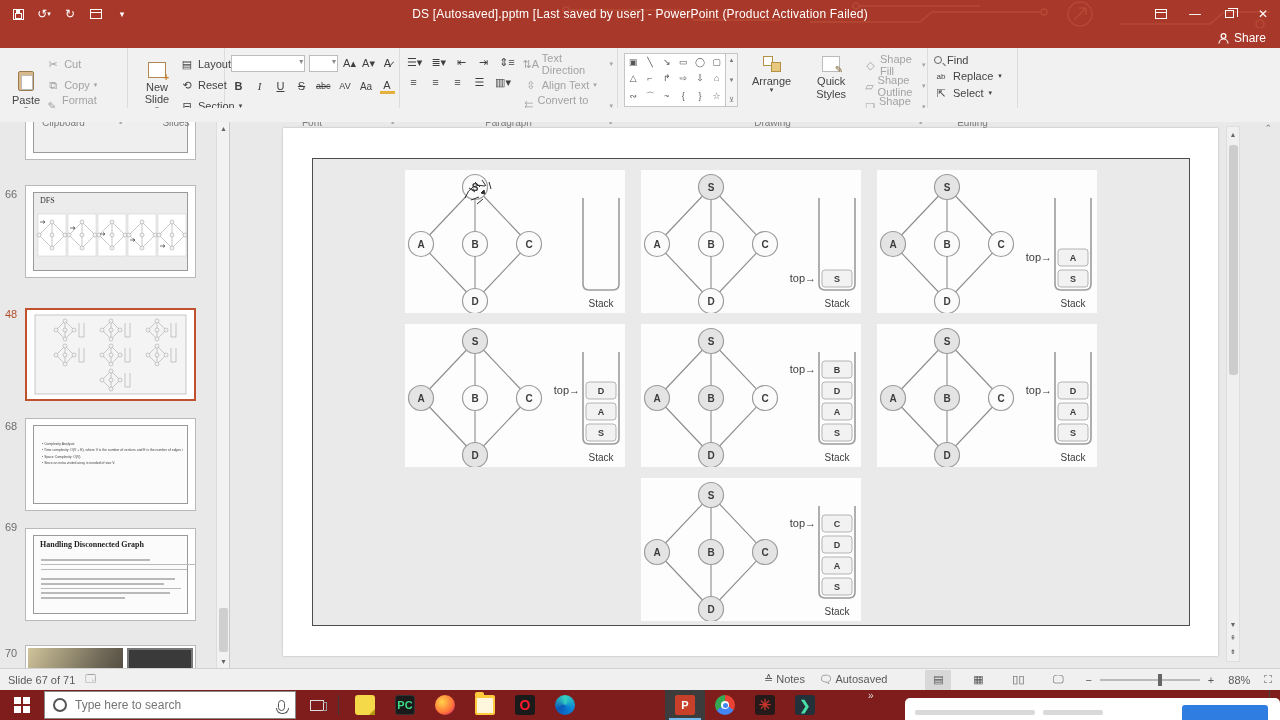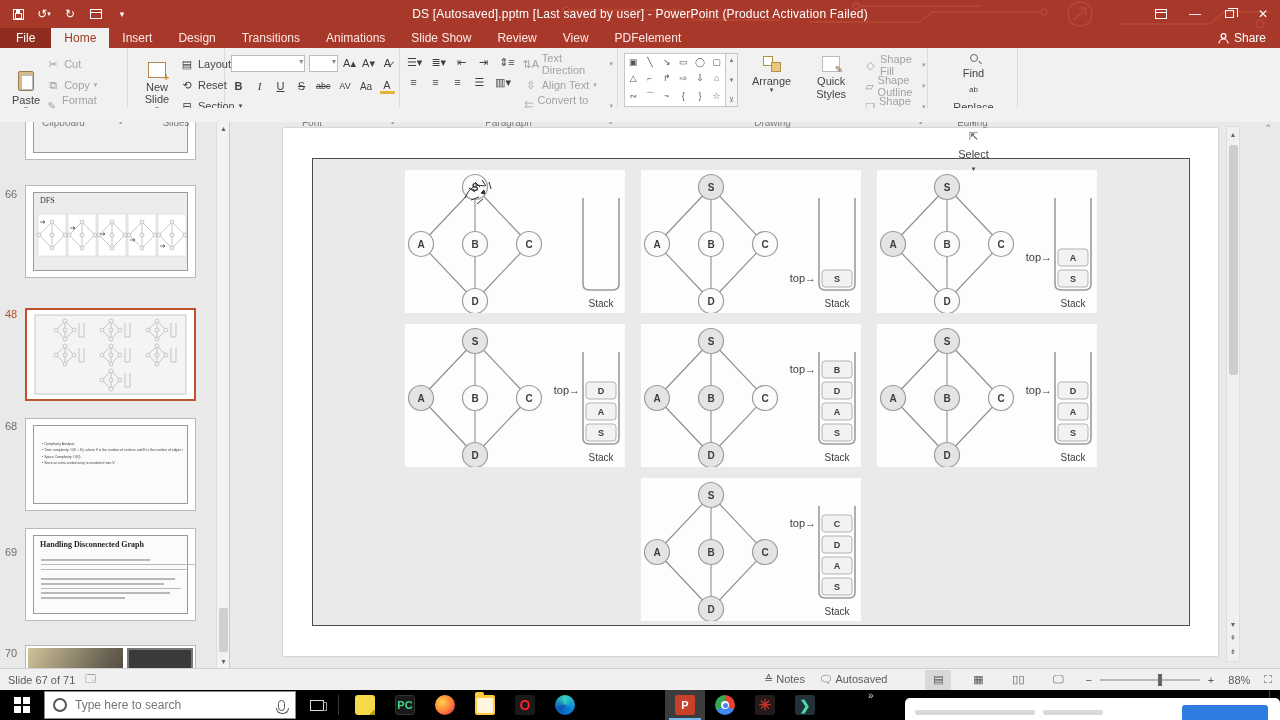--- a/index.html
+++ b/index.html
@@ -54,21 +54,21 @@
   .fbtn { min-width:15px; height:16px; display:inline-flex; align-items:center; justify-content:center; font-size:11px; color:#3f3f3f; padding:0 1px;}
   .shapebox { width:102px; height:54px; background:#fff; border:1px solid #c6c6c6; display:grid; grid-template-columns:repeat(6,1fr); font-size:9px; color:#555; align-items:center; justify-items:center; }
   .shapescroll { width:12px; height:54px; border:1px solid #c6c6c6; border-left:none; background:#f5f5f5; display:flex; flex-direction:column; align-items:center; justify-content:space-between; font-size:7px; color:#777; padding:2px 0;}
   .arrange-ic { position:relative; width:18px; height:16px; }
   .arrange-ic i { position:absolute; width:10px; height:10px; background:#e8c87e; border:1px solid #b49045; }
   .arrange-ic i:nth-child(1){ left:0; top:0; background:#fff; }
   .arrange-ic i:nth-child(2){ right:0; bottom:0; }
   .qs-ic { width:18px; height:16px; background:#fff; border:1px solid #bbb; position:relative; }
   .qs-ic:after { content:"✎"; position:absolute; right:-4px; bottom:-4px; font-size:10px; color:#8a6d3b; }
   .editing-col { display:flex; flex-direction:column; gap:3px; font-size:11px; }
-  .editing-col > div { display:flex; align-items:center; gap:5px;flex-direction:column; }
+  .editing-col > div { display:flex; align-items:center; gap:5px; }
   .mag { width:8px; height:8px; border:1.4px solid #666; border-radius:50%; position:relative; }
   .mag:after { content:""; position:absolute; left:7px; top:7px; width:4px; height:1.4px; background:#666; transform:rotate(45deg); }
   .collapse-chevron { position:absolute; right:8px; bottom:-12px; color:#777; font-size:9px; }
 
   
   .main { position:absolute; left:0; top:122px; width:1280px; height:546px; display:flex; }
   .sidebar { position:relative; width:230px; height:546px; background:#e9e9e9; border-right:1px solid #c9c9c9; overflow:hidden; }
   .thumb { position:absolute; left:25px; width:171px; background:#fff; border:1px solid #b9b9b9; }
   .thumb.selected { border:2px solid #c0512e; }
   .thumb-num { position:absolute; left:5px; width:18px; text-align:left; font-size:11px; color:#6e6e6e; }
@@ -93,21 +93,21 @@
     display:flex; align-items:center; font-size:11px; color:#5a5a5a; z-index:25; }
   .statusbar .left { display:flex; align-items:center; gap:10px; padding-left:8px; }
   .statusbar .right { margin-left:auto; display:flex; align-items:center; gap:14px; padding-right:8px; }
   .viewbtn { width:26px; height:20px; display:flex; align-items:center; justify-content:center; font-size:11px; color:#555; }
   .viewbtn.active { background:#d8d8d8; }
   .zoomslider { display:flex; align-items:center; gap:8px; }
   .ztrack { position:relative; width:100px; height:2px; background:#b9b9b9; }
   .zknob { position:absolute; left:58px; top:-5px; width:4px; height:12px; background:#666; }
 
   
-  .taskbar { position:absolute; left:0; top:690px; width:1280px; height:30px; background:#000000; display:flex; align-items:center; z-index:40; }
+  .taskbar { position:absolute; left:0; top:690px; width:1280px; height:30px; background:#7f1d1d; display:flex; align-items:center; z-index:40; }
   .startbtn { width:44px; height:30px; display:flex; align-items:center; justify-content:center; }
   .winlogo { display:grid; grid-template-columns:7px 7px; grid-template-rows:7px 7px; gap:1.4px; }
   .winlogo i { background:#fff; }
   .searchbox { width:252px; height:28px; background:#fff; border:1px solid #8a8a8a; display:flex; align-items:center; gap:8px; padding:0 8px; }
   .searchbox input { border:none; outline:none; flex:1; font-size:12px; color:#444; font-family:"Liberation Sans",sans-serif; background:transparent;}
   .cortana-ring { width:14px; height:14px; border:2px solid #555; border-radius:50%; }
   .mic { width:7px; height:11px; border:1.4px solid #555; border-radius:4px; position:relative; margin-right:2px;}
   .mic:after { content:""; position:absolute; left:-3px; bottom:-4px; width:11px; height:5px; border:1.4px solid #555; border-top:none; border-radius:0 0 6px 6px; }
   .taskview { width:30px; height:30px; display:flex; align-items:center; justify-content:center; margin-left:6px;}
   .tv-ic { width:14px; height:11px; border:1.4px solid #ddd; position:relative;}
@@ -167,32 +167,20 @@
         </div>
       <div class="wbtn">—</div>
       <div class="wbtn">
           <span class="restore-glyph"></span>
         </div>
       <div class="wbtn">✕</div>
     </div>
   </div>
 
   <div class="tabrow">
-    <div id="tabs-container" style="display:flex;">
-        <div class="tab file">File</div>
-        <div class="tab active">Home</div>
-        <div class="tab">Insert</div>
-        <div class="tab">Design</div>
-        <div class="tab">Transitions</div>
-        <div class="tab">Animations</div>
-        <div class="tab">Slide Show</div>
-        <div class="tab">Review</div>
-        <div class="tab">View</div>
-        <div class="tab">PDFelement</div>
-      </div>
     <div class="share-area">
       <svg width="11" height="11" viewBox="0 0 11 11">
         <circle cx="5.5" cy="3" r="2.4" fill="none" stroke="#fff" stroke-width="1.2"></circle>
         <path d="M1 10.5 a4.5 4.5 0 0 1 9 0" fill="none" stroke="#fff" stroke-width="1.2"></path>
       </svg>
       <span>Share</span>
     </div>
   </div>
 
   <div class="ribbon">
@@ -548,21 +536,21 @@
         <div class="thumb-num" style="top: 298px;">68</div>
         <div class="thumb" style="top: 296px; height: 93px;">
           <div class="thumb-inner-frame" style="background:#fbfbfb;"></div>
           <div style="position:absolute;left:16px;top:22px;right:12px;font-size:3.4px;color:#444;line-height:1.9;">
             <div style="white-space:nowrap;overflow:hidden;">• Complexity Analysis:</div>
             <div style="white-space:nowrap;overflow:hidden;">• Time complexity: O(V + E), where V is the number of vertices and E is the number of edges in the graph.</div>
             <div style="white-space:nowrap;overflow:hidden;">• Space Complexity: O(V).</div>
             <div style="white-space:nowrap;overflow:hidden;">• Since an extra visited array is needed of size V.</div>
           </div>
         </div>
-        <div class="thumb-num" style="top: 424px;">69</div>
+        <div class="thumb-num" style="top: 399px;">69</div>
         <div class="thumb" style="top: 406px; height: 93px;">
           <div class="thumb-inner-frame" style="background:#fbfbfb;"></div>
           <div style="position:absolute;left:14px;top:11px;font-size:8px;font-weight:bold;color:#222;font-family:'Liberation Serif',serif;text-align:center;">Handling Disconnected Graph</div>
           <div style="position:absolute;left:15px;top:30px;right:14px;">
             <div style="height:1.6px;background:#b9b9b9;margin-bottom:3.2px;width:78%;"></div>
             <div style="height:1.6px;background:#b9b9b9;margin-bottom:3.2px;width:110%;"></div>
             <div style="height:1.6px;background:#b9b9b9;margin-bottom:3.2px;width:104%;"></div>
             <div style="height:1.6px;background:#b9b9b9;margin-bottom:3.2px;width:0;"></div>
             <div style="height:1.6px;background:#b9b9b9;margin-bottom:3.2px;width:96%;"></div>
             <div style="height:1.6px;background:#b9b9b9;margin-bottom:3.2px;width:88%;"></div>

